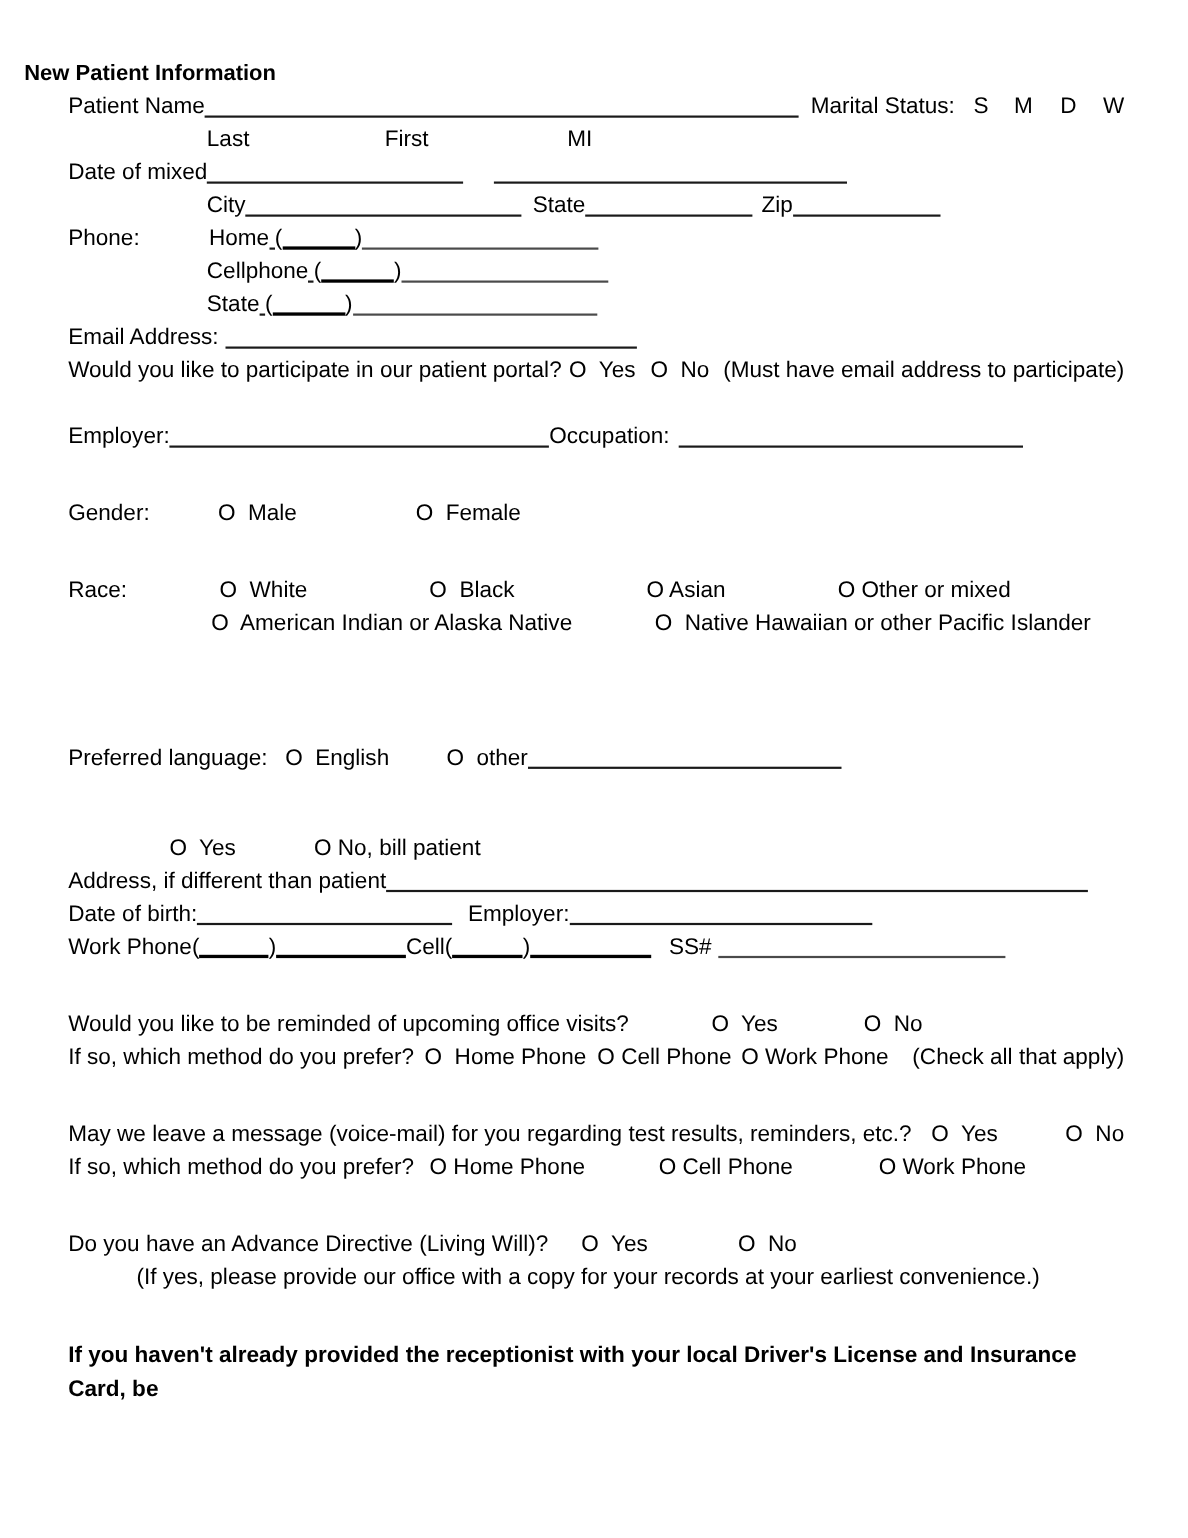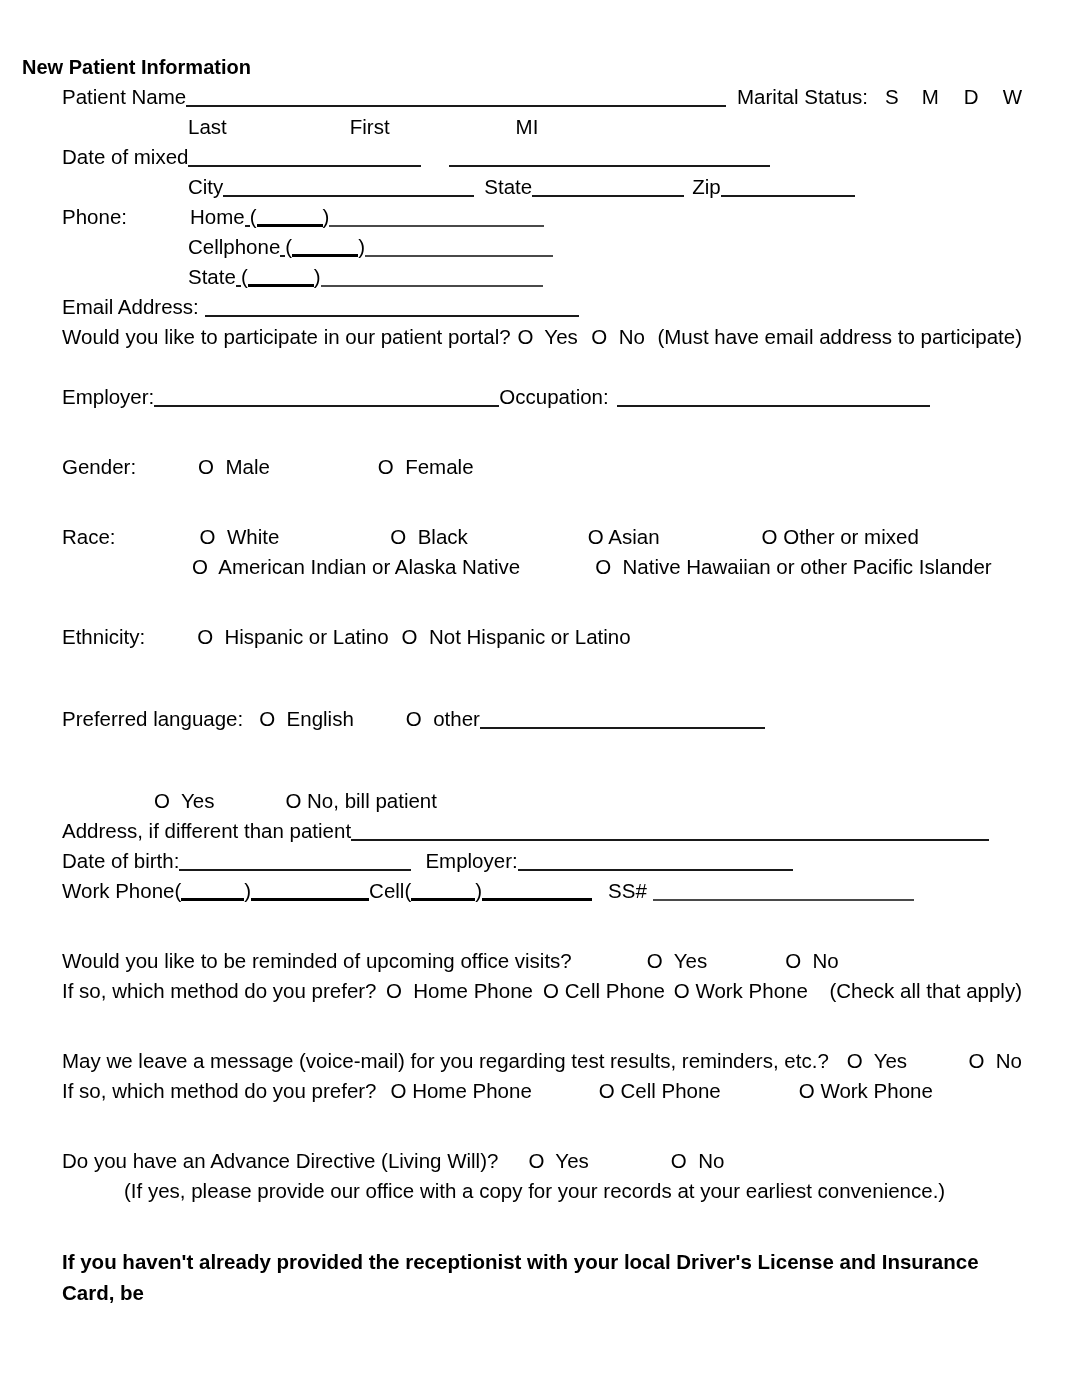--- a/index.html
+++ b/index.html
@@ -203,27 +203,20 @@
     <div class="row">
       <span style="display:inline-block;width:130px"></span>
       <span class="lbl">O  American Indian or Alaska Native</span>
       <span style="display:inline-block;width:75px"></span>
       <span class="lbl">O  Native Hawaiian or other Pacific Islander</span>
     </div>
 
     <div class="gap-lg"></div>
     <div class="gap-sm"></div>
 
-    <div class="row">
-      <span class="lbl">Ethnicity:</span>
-      <span style="display:inline-block;width:52px"></span>
-      <span class="lbl">O  Hispanic or Latino</span>
-      <span style="display:inline-block;width:13px"></span>
-      <span class="lbl">O  Not Hispanic or Latino</span>
-    </div>
 
     <div class="gap-lg"></div>
     <div class="gap-md"></div>
 
     <div class="row">
       <span class="lbl">Preferred language:</span>
       <span style="display:inline-block;width:16px"></span>
       <span class="lbl">O  English</span>
       <span style="display:inline-block;width:52px"></span>
       <span class="lbl">O  other</span>

